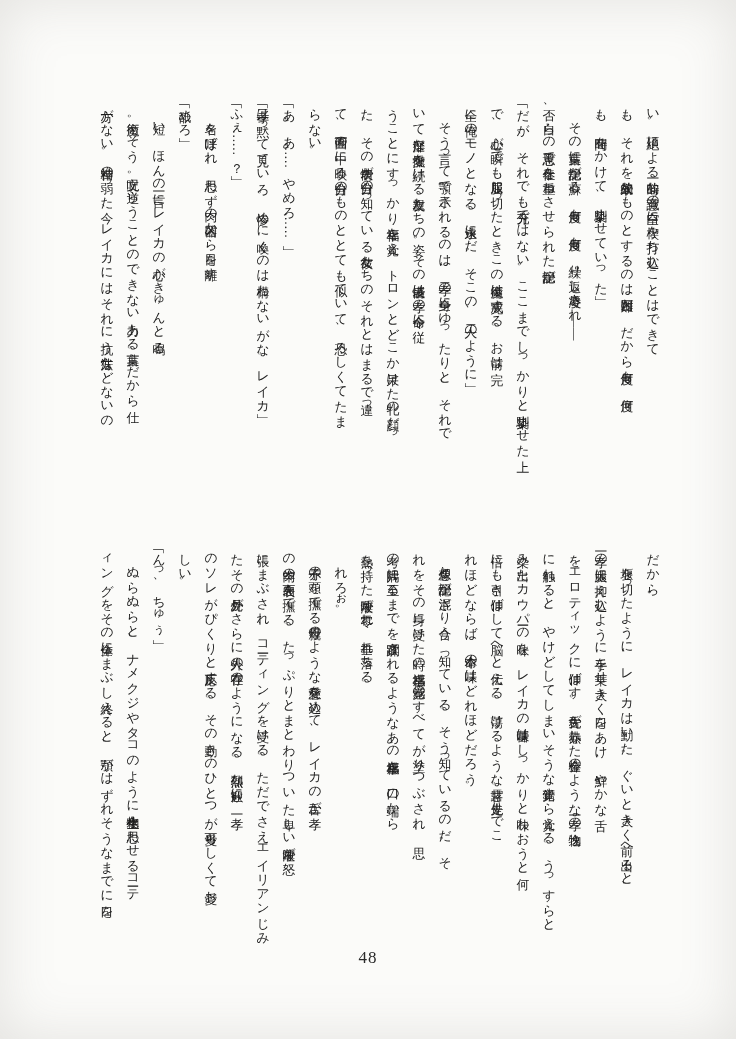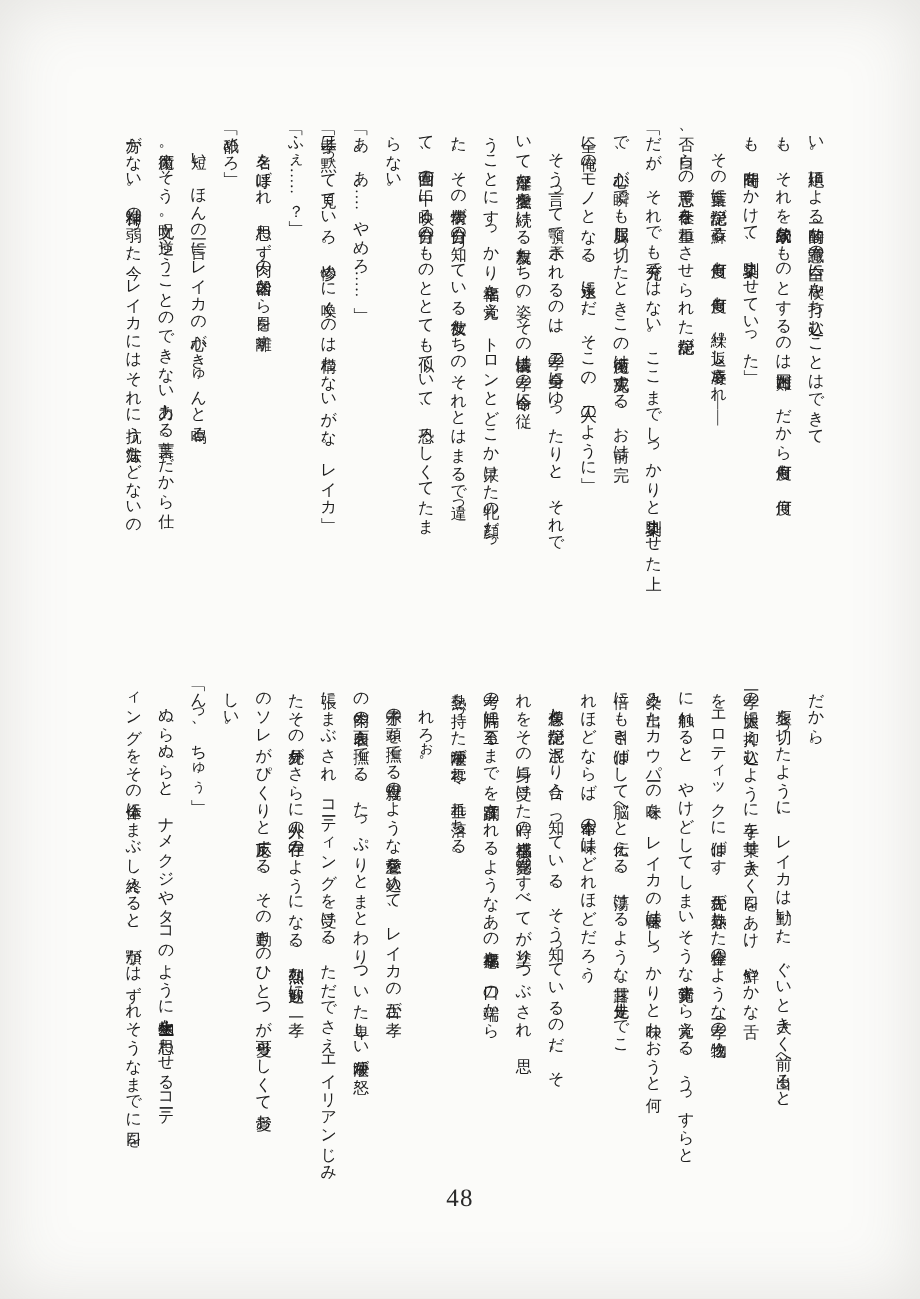--- a/index.html
+++ b/index.html
@@ -37,21 +37,21 @@
     padding: 0;
   }
   .block-top { top: 100px; }
   .block-bottom { top: 545px; }
   .folio {
     position: absolute;
     top: 948px;
     left: 0;
     width: 100%;
     text-align: center;
-    font-size: 20px;
+    font-size: 17px;
     color: #2a2a2a;
     letter-spacing: 1px;
   }
 </style>
 </head>
 <body>
 
 <div class="page">
   <div class="vtext block-top">
       <p>い。絶頂による一時的な意識の空白に楔を打ち込むことはできて</p>

